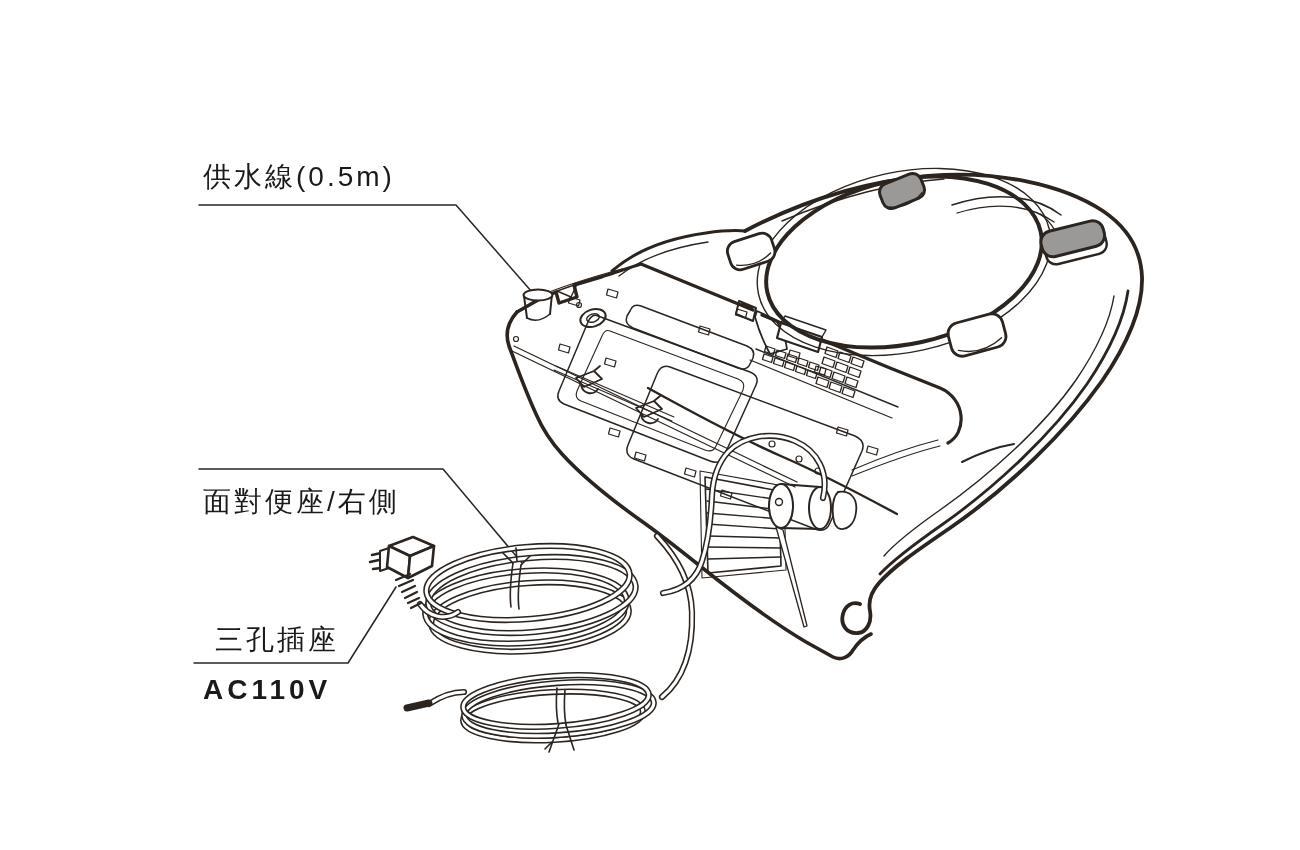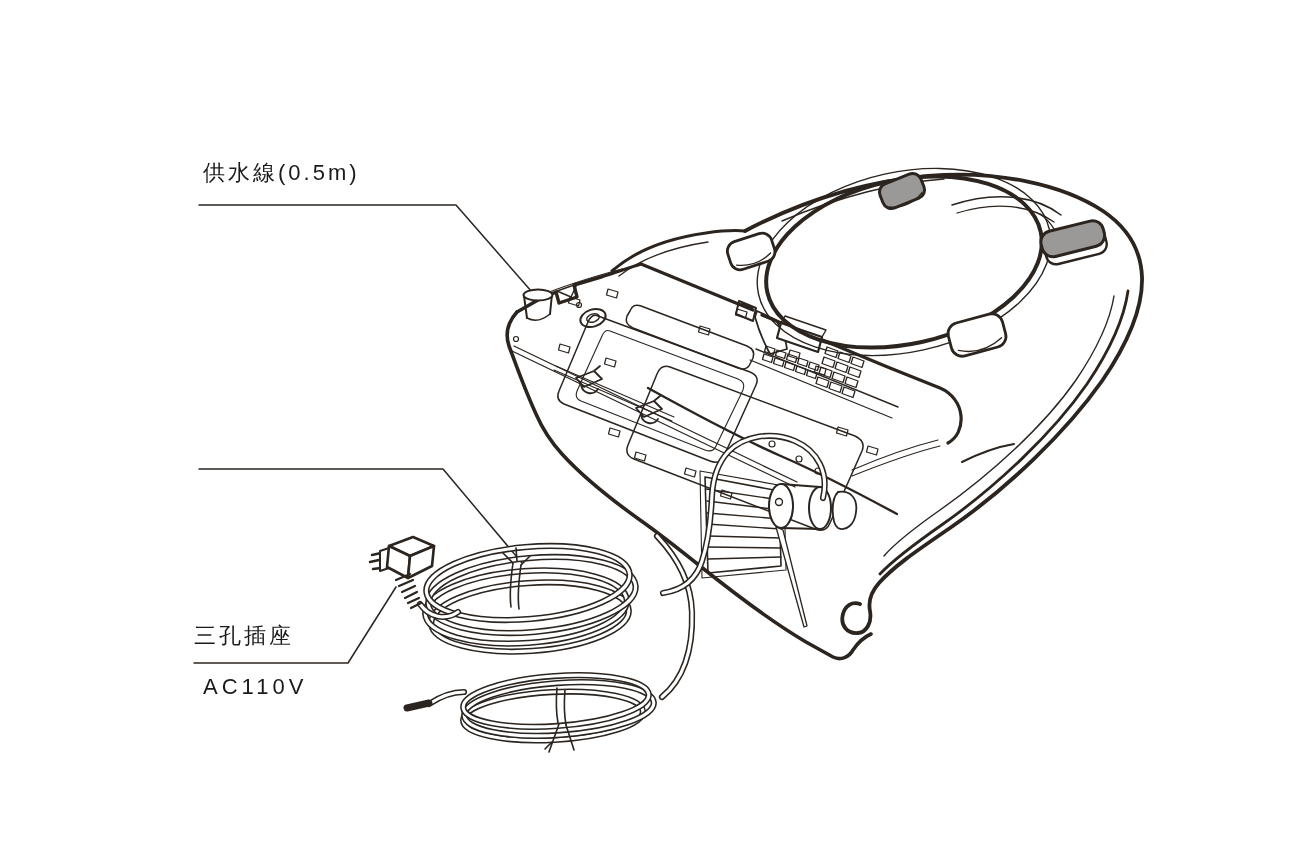--- a/index.html
+++ b/index.html
@@ -6,22 +6,22 @@
   html,body{margin:0;padding:0;}
   body{width:1300px;height:850px;background:var(--bg);position:relative;overflow:hidden;
        font-family:"Liberation Sans","DejaVu Sans",sans-serif;}
   .stage{position:absolute;inset:0;}
   svg{position:absolute;left:0;top:0;}
   .ln{fill:none;stroke:var(--line);stroke-linecap:round;stroke-linejoin:round;}
   .wf{fill:#fff;stroke:var(--line);stroke-linejoin:round;}
   .gf{fill:var(--bumper);stroke:var(--line);stroke-linejoin:round;}
   .to{fill:none;stroke:var(--line);stroke-width:6.2;stroke-linecap:round;}
   .ti{fill:none;stroke:#ffffff;stroke-width:3.1;stroke-linecap:round;}
-  .label{position:absolute;font-size:22px;letter-spacing:3px;color:#1c1a19;white-space:nowrap;font-weight:500;}
-  .label.latin{letter-spacing:4px;}
+  .label{position:absolute;font-size:28px;letter-spacing:3px;color:#1c1a19;white-space:nowrap;font-weight:500;}
+  .label.latin{letter-spacing:4px;font-weight:bold;}
 </style>
 </head>
 <body>
 
 <div class="stage">
 
   <svg width="1300" height="850" viewBox="0 0 1300 850">
     <defs>
       <path id="whA" d="M 657,536 C 676,556 691,580 692,612 C 693,646 685,678 662,697"></path>
       <ellipse id="wh3" cx="553" cy="716" rx="90" ry="24" transform="rotate(-3 553 716)"></ellipse>
@@ -239,15 +239,16 @@
           <path d="M 399,586 L 413,580"></path>
           <path d="M 402,592 L 415,586"></path>
         <path d="M 405,598 L 417,592"></path>
           <path d="M 408,603 L 419,598"></path>
           <path d="M 411,608 L 421,603"></path>
       </g>
     </g>
   </svg>
 
   <div class="label" style="left:203px;top:158px">供水線(0.5m)</div>
-  <div class="label" style="left:194px;top:621px">三孔插座</div>
+  <div class="label" style="left:203px;top:483px">面對便座/右側</div>
+  <div class="label" style="left:215px;top:621px">三孔插座</div>
   <div class="label latin" style="left:203px;top:674px">AC110V</div>
 </div>
 
 </body></html>

